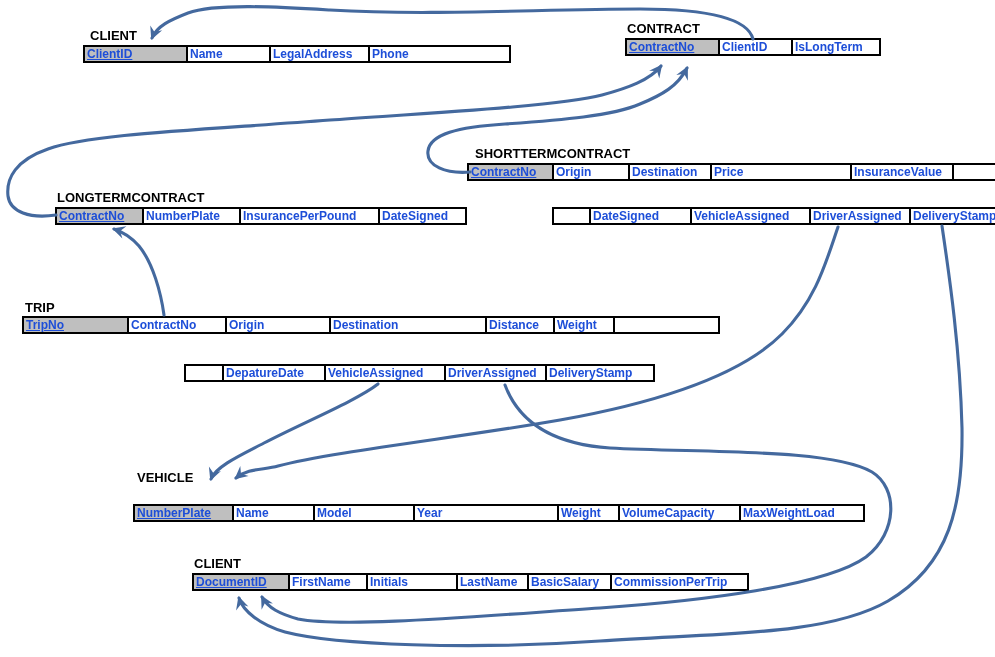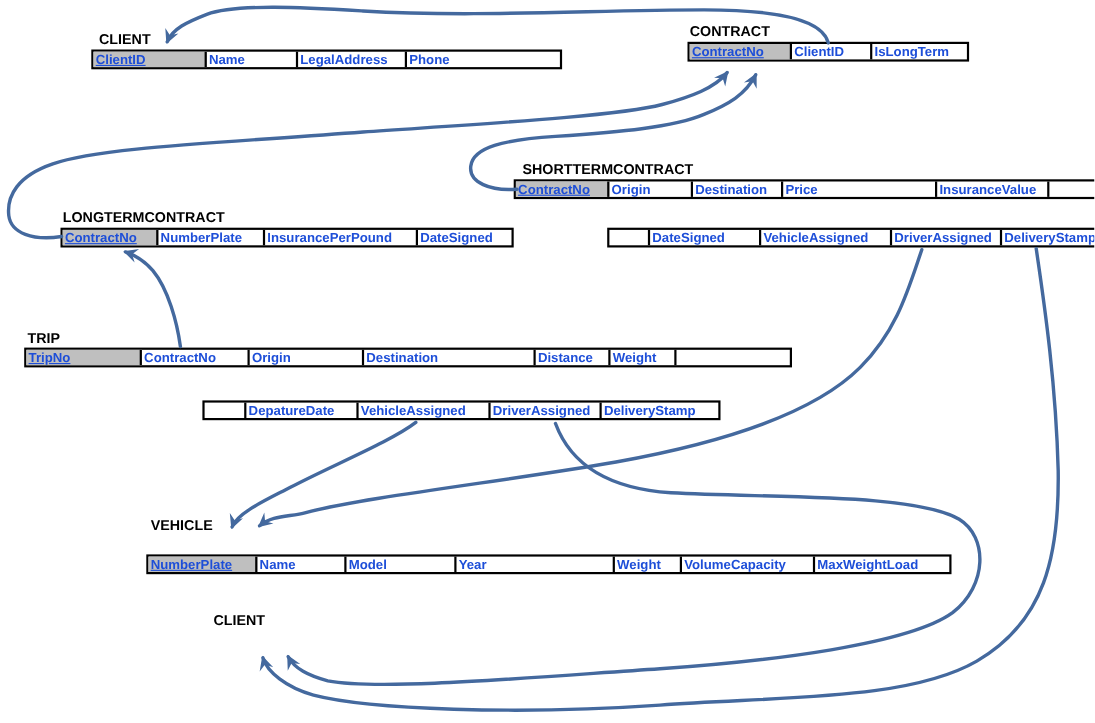--- a/index.html
+++ b/index.html
@@ -100,14 +100,22 @@
     <div class="cell pk" style="width: 93px; background: rgb(191, 191, 191);">NumberPlate</div>
     <div class="cell" style="width:75px">Name</div>
     <div class="cell" style="width:94px">Model</div>
     <div class="cell" style="width:138px">Year</div>
     <div class="cell" style="width:55px">Weight</div>
     <div class="cell" style="width:115px">VolumeCapacity</div>
     <div class="cell" style="width:118px">MaxWeightLoad</div>
   </div>
 
   <div class="tbl-label" style="left:194px;top:556px">CLIENT</div>
+  <div class="tbl" style="left:192px;top:573px">
+    <div class="cell pk" style="width: 90px; background: rgb(191, 191, 191);">DocumentID</div>
+    <div class="cell" style="width:72px">FirstName</div>
+    <div class="cell" style="width:84px">Initials</div>
+    <div class="cell" style="width:65px">LastName</div>
+    <div class="cell" style="width:77px">BasicSalary</div>
+    <div class="cell" style="width:131px">CommissionPerTrip</div>
+  </div>
 
 </div>
 
 </body></html>

